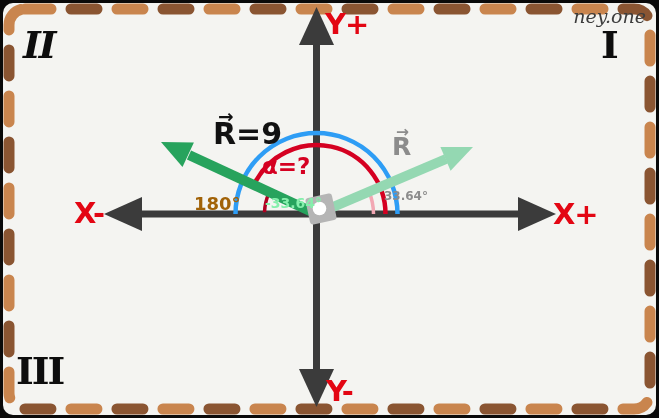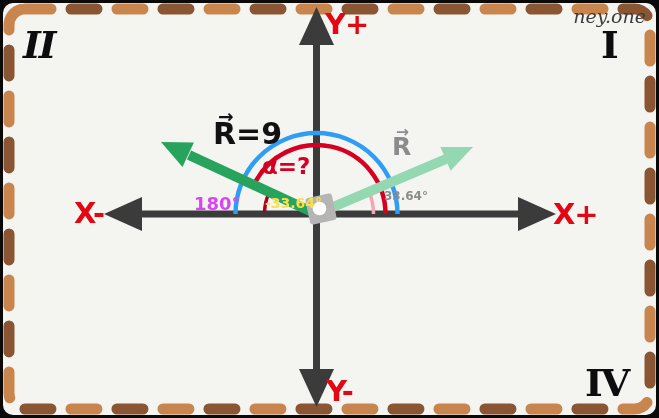--- a/index.html
+++ b/index.html
@@ -26,22 +26,22 @@
   .q4{left:585px;top:364px;}
   
   .watermark{right:13px;top:7px;font-family:"DejaVu Serif","Liberation Serif",serif;font-style:italic;font-size:19px;color:#3d3d3d;}
   
   .vec{position:relative;display:inline-block;}
   .vec-arrow{position:absolute;left:55%;top:-0.58em;transform:translateX(-50%);font-size:0.62em;font-weight:bold;}
   .lbl-r9{left:213px;top:119px;font-weight:bold;font-size:30px;color:#111;}
   .lbl-rref{left:392px;top:134px;font-weight:bold;font-size:25px;color:#8c8c8c;}
   
   .lbl-alpha{left:262px;top:155px;font-weight:bold;font-size:23px;color:#d50021;}
-  .lbl-180{left:194px;top:195px;font-weight:bold;font-size:18px;color:#d946ef;}
-  .lbl-neg{left:265px;top:196px;font-weight:bold;font-size:14px;color:#fde047;}
+  .lbl-180{left:194px;top:195px;font-weight:bold;font-size:18px;color:#a16207;}
+  .lbl-neg{left:265px;top:196px;font-weight:bold;font-size:14px;color:#86efac;}
   .lbl-pos{left:384px;top:190px;font-weight:bold;font-size:12px;color:#8c8c8c;}
 </style>
 </head>
 <body>
 
 <div class="stage">
 
   <svg class="diagram" width="659" height="418" viewBox="0 0 659 418">
 
     <rect x="3" y="3" width="653" height="412" rx="10" fill="#f4f4f1"></rect>
@@ -71,21 +71,21 @@
     <g transform="rotate(-12 321 209)">
       <rect x="307.5" y="195.5" width="27" height="27" rx="3" fill="#b5b5b5"></rect>
     </g>
     <circle cx="319.5" cy="208.5" r="6.8" fill="#ffffff"></circle>
   </svg>
 
   <div class="label watermark" style="position:absolute;">ney.one</div>
 
   <div class="label quad q2">II</div>
   <div class="label quad q1">I</div>
-  <div class="label quad q4">IV</div>
+  <div class="label quad q3">III</div>
 
   <div class="label axis-label lbl-ypos">Y+</div>
   <div class="label axis-label lbl-yneg">Y-</div>
   <div class="label axis-label lbl-xneg">X-</div>
   <div class="label axis-label lbl-xpos">X+</div>
 
   <div class="label lbl-r9">
     <span class="vec"><span class="vec-arrow">→</span><span>R</span></span><span>=9</span>
   </div>
 

